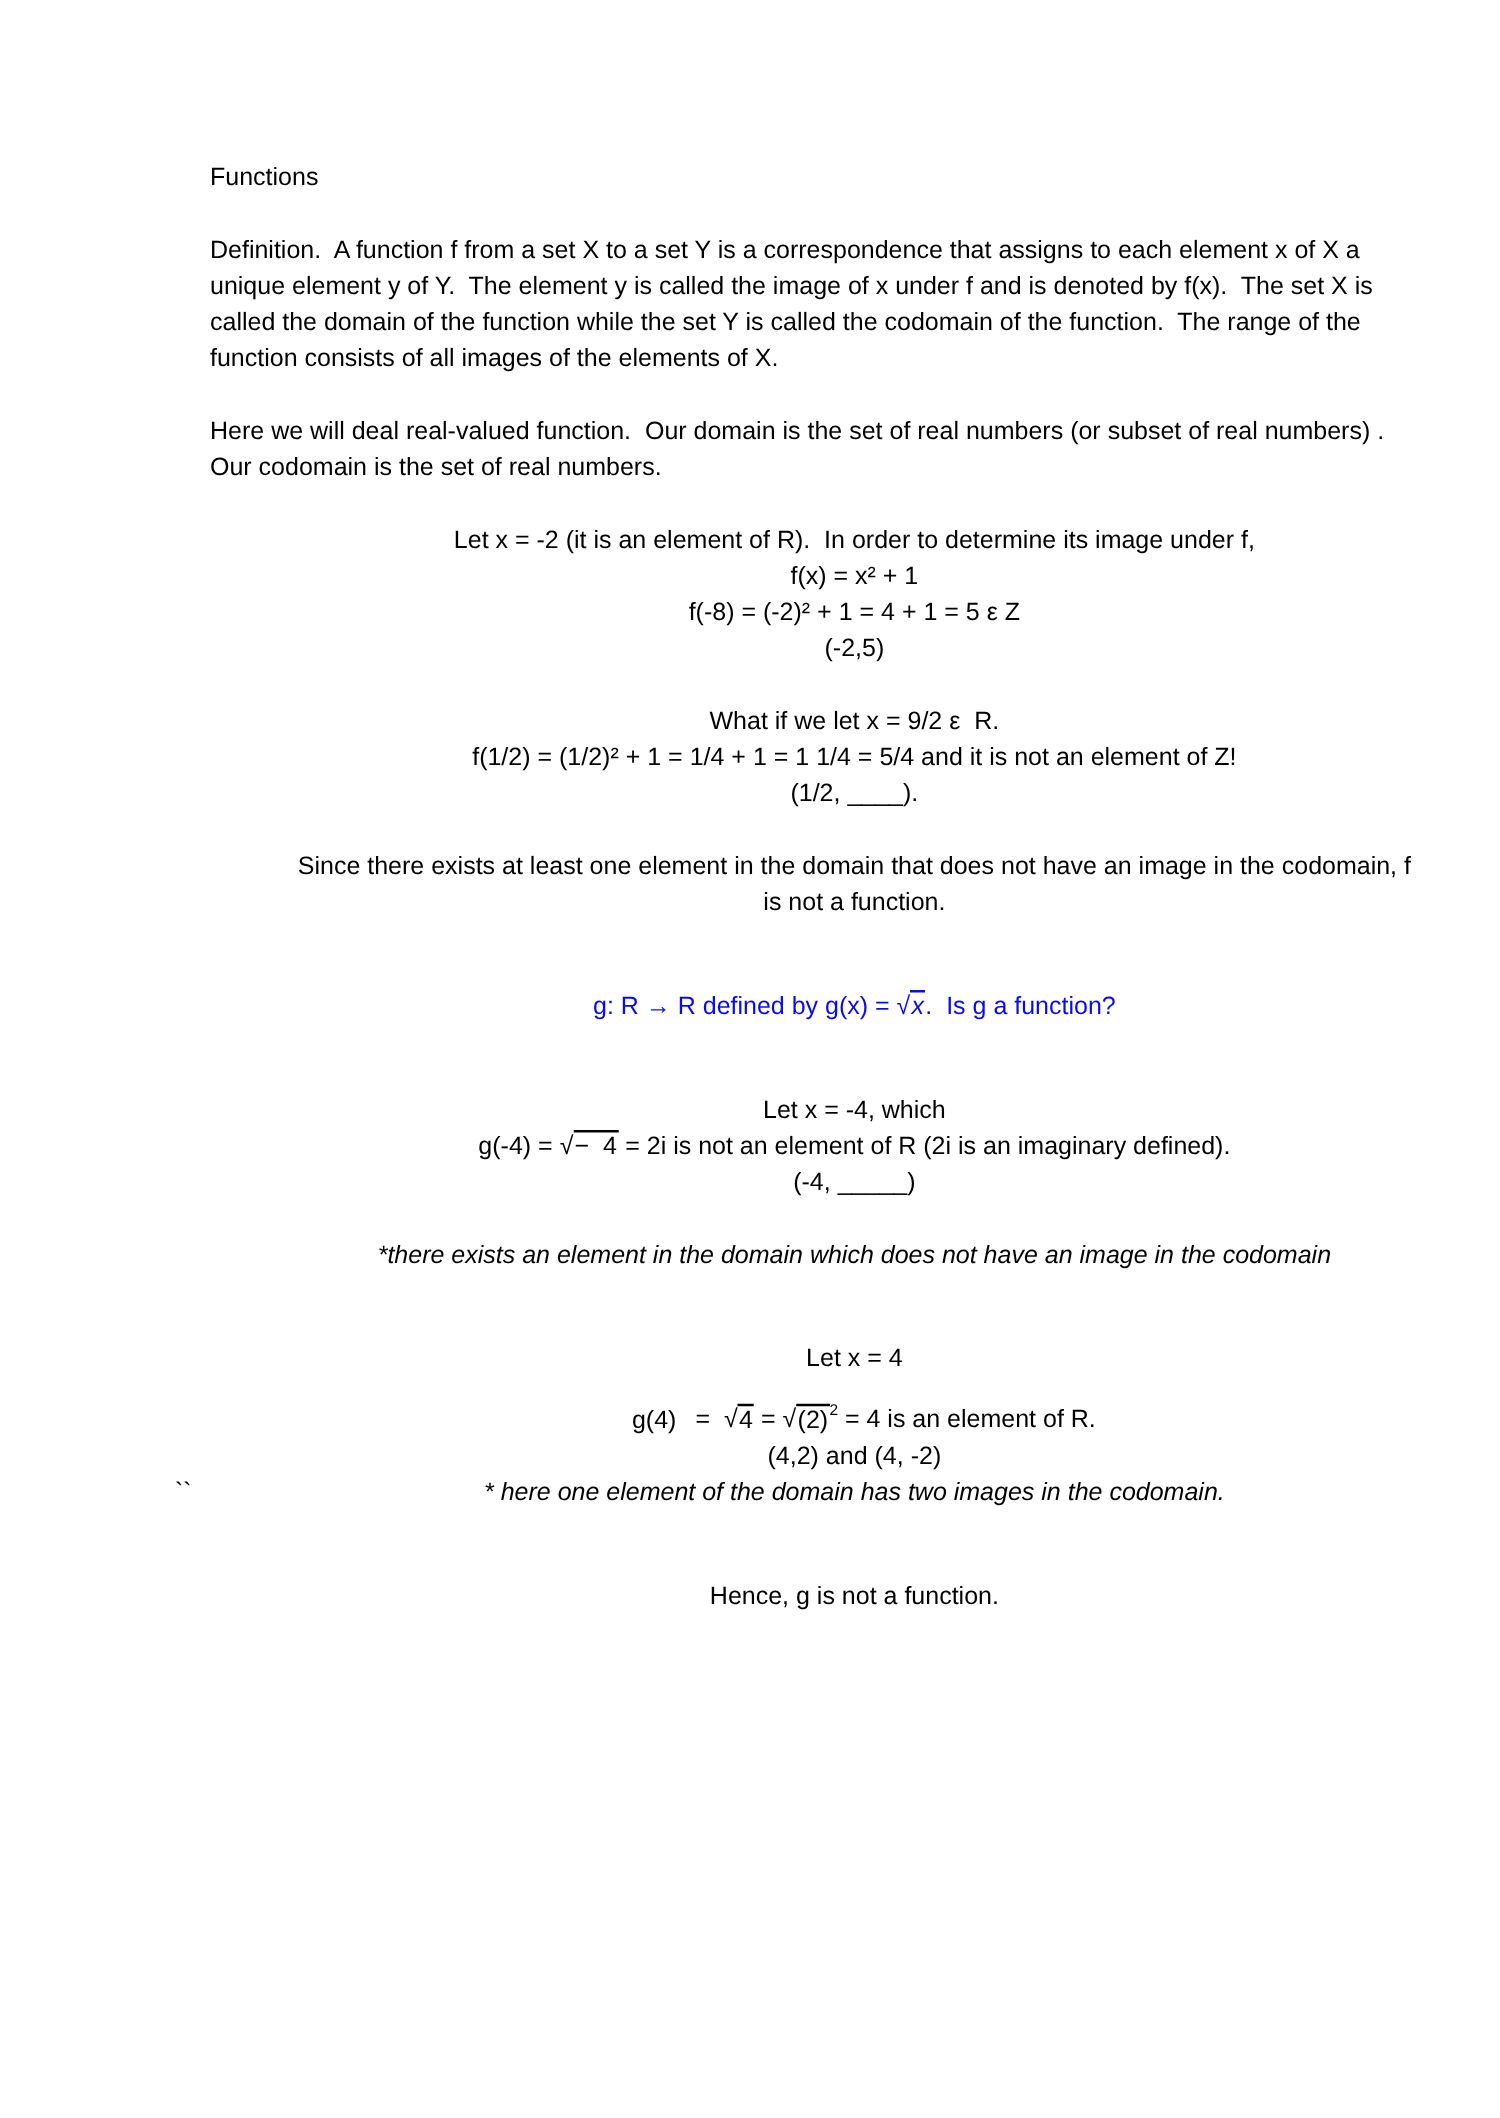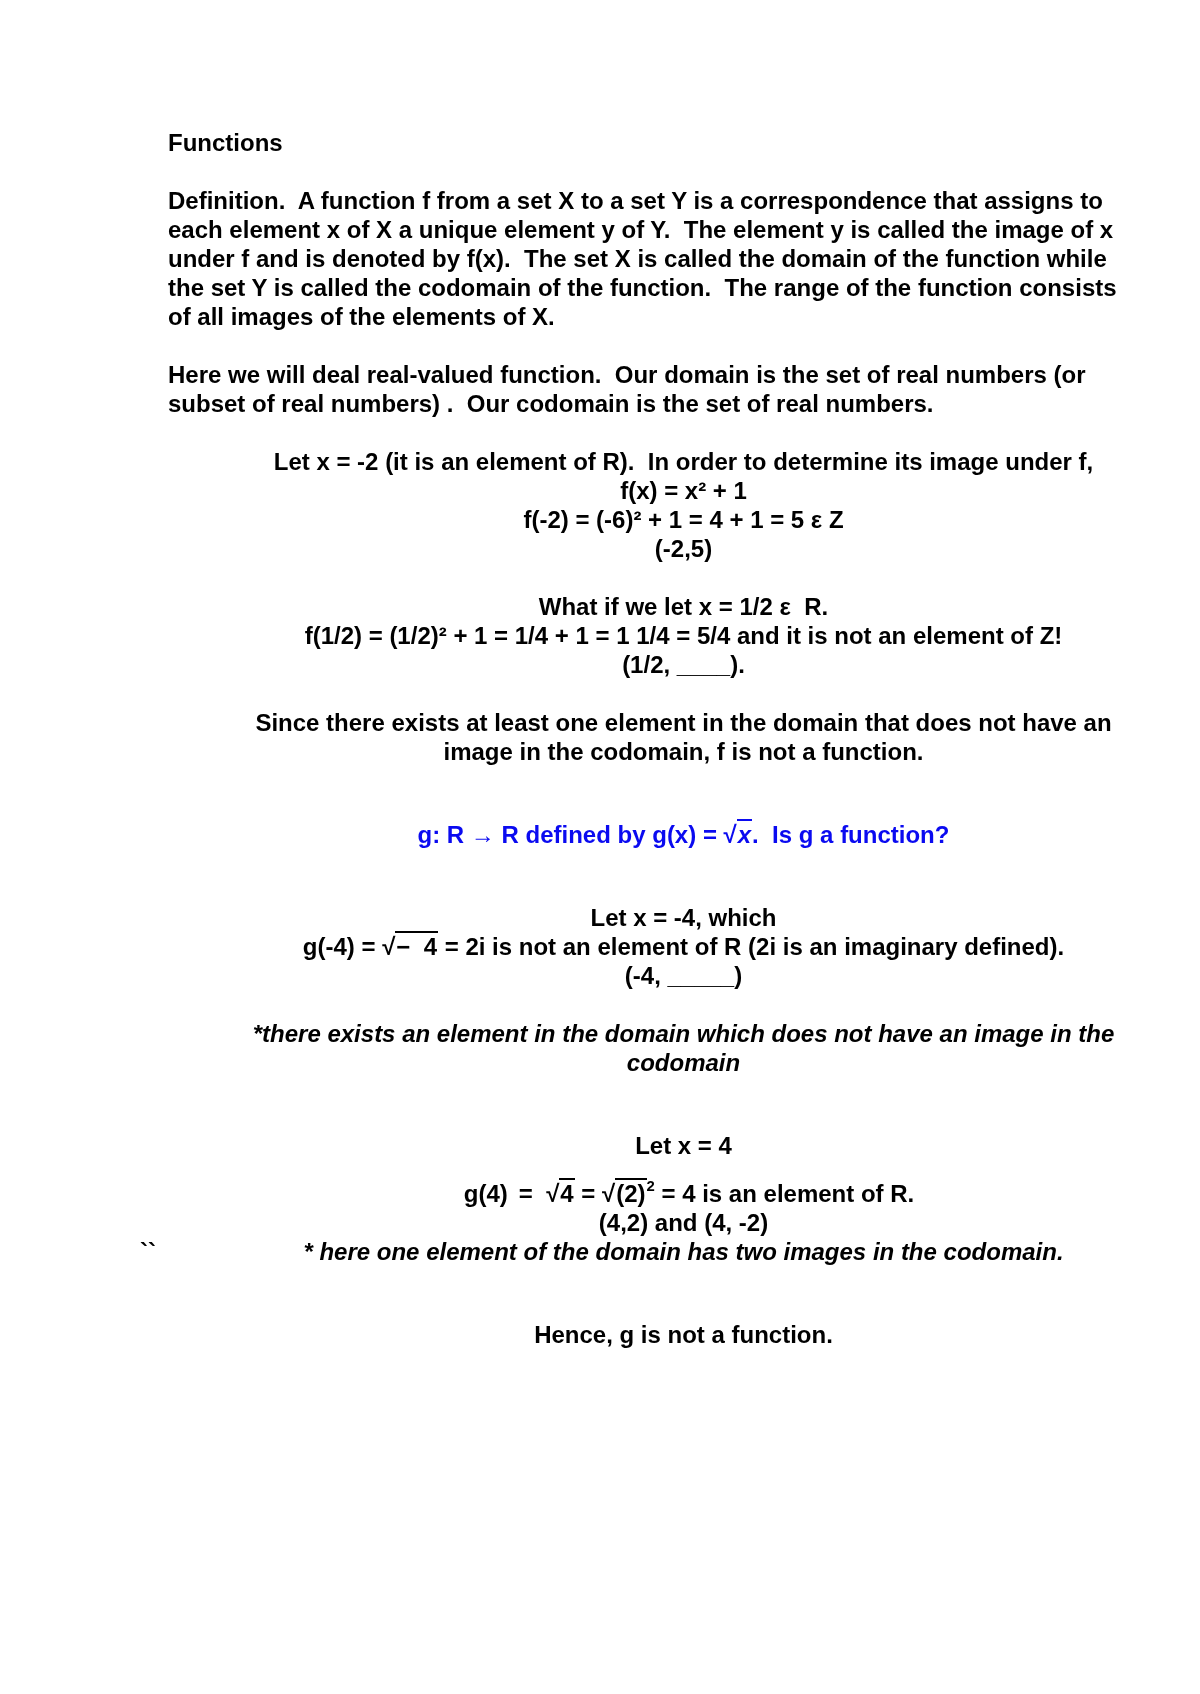--- a/index.html
+++ b/index.html
@@ -6,23 +6,23 @@
   html, body { width: 1200px; }
   body {
     height: 1694px;
     background: #ffffff;
     color: #000000;
     font-family: "Liberation Sans", sans-serif;
     overflow: hidden;
   }
   .page {
     padding: 128px 69px 0 168px;
-    font-size: 24px;
+    font-size: 20px;
     line-height: 29px;
-    font-weight: 700;
+    font-weight: 400;
   }
   p, .line { white-space: pre-wrap; }
   .mb1 { margin-bottom: 29px; }
   .mb2 { margin-bottom: 54px; }
   .indent { padding-left: 68px; text-align: center; }
   .blue { color: var(--accent, #0a0af0); }
   .italic { font-style: italic; }
   .rad { border-top: 2px solid currentColor; padding: 0 1px; }
   sup { font-size: 0.62em; position: relative; top: -0.15em; }
   .eq-row { margin-top: 14px; }
@@ -41,25 +41,25 @@
 
   <p class="mb1">Definition.  A function f from a set X to a set Y is a correspondence that assigns to each element x of X a unique element y of Y.  The element y is called the image of x under f and is denoted by f(x).  The set X is called the domain of the function while the set Y is called the codomain of the function.  The range of the function consists of all images of the elements of X.</p>
 
   <p class="mb1">Here we will deal real-valued function.  Our domain is the set of real numbers (or subset of real numbers) .  Our codomain is the set of real numbers.</p>
 
 
   <div class="indent">
     <div class="mb1">
       <p class="line">Let x = -2 (it is an element of R).  In order to determine its image under f,</p>
       <p class="line">f(x) = x² + 1</p>
-      <p class="line">f(-2) = (-6)² + 1 = 4 + 1 = 5 ε Z</p>
+      <p class="line">f(-8) = (-2)² + 1 = 4 + 1 = 5 ε Z</p>
       <p class="line">(-2,5)</p>
     </div>
     <div class="mb1">
-      <p class="line">What if we let x = 1/2 ε  R.</p>
+      <p class="line">What if we let x = 9/2 ε  R.</p>
       <p class="line">f(1/2) = (1/2)² + 1 = 1/4 + 1 = 1 1/4 = 5/4 and it is not an element of Z!</p>
       <p class="line">(1/2, ____).</p>
     </div>
     <p class="mb2">Since there exists at least one element in the domain that does not have an image in the codomain, f is not a function.</p>
 
     <p class="line blue mb2"><span>g: R → R defined by g(x) = </span><span>√</span><span class="rad italic">x</span><span>.  Is g a function?</span></p>
 
     <div class="mb1">
       <p class="line">Let x = -4, which</p>
       <p class="line"><span>g(-4) = </span><span>√</span><span class="rad">−  4</span><span> = 2i is not an element of R (2i is an imaginary defined).</span></p>

